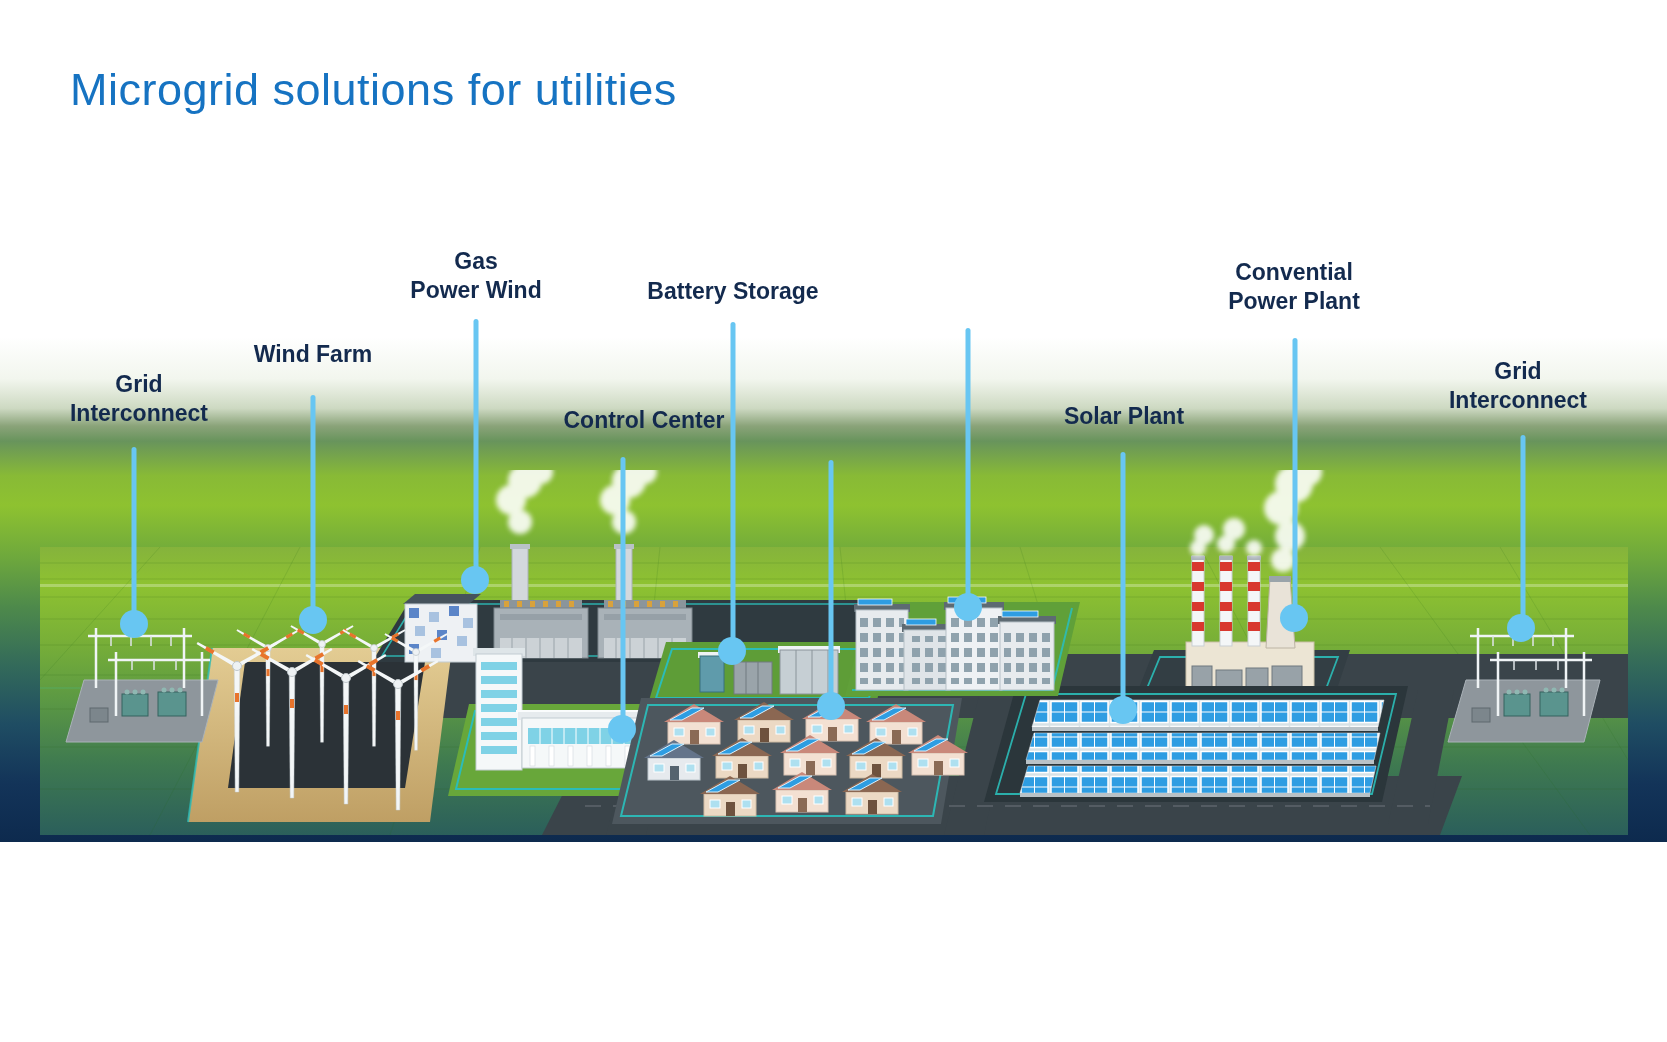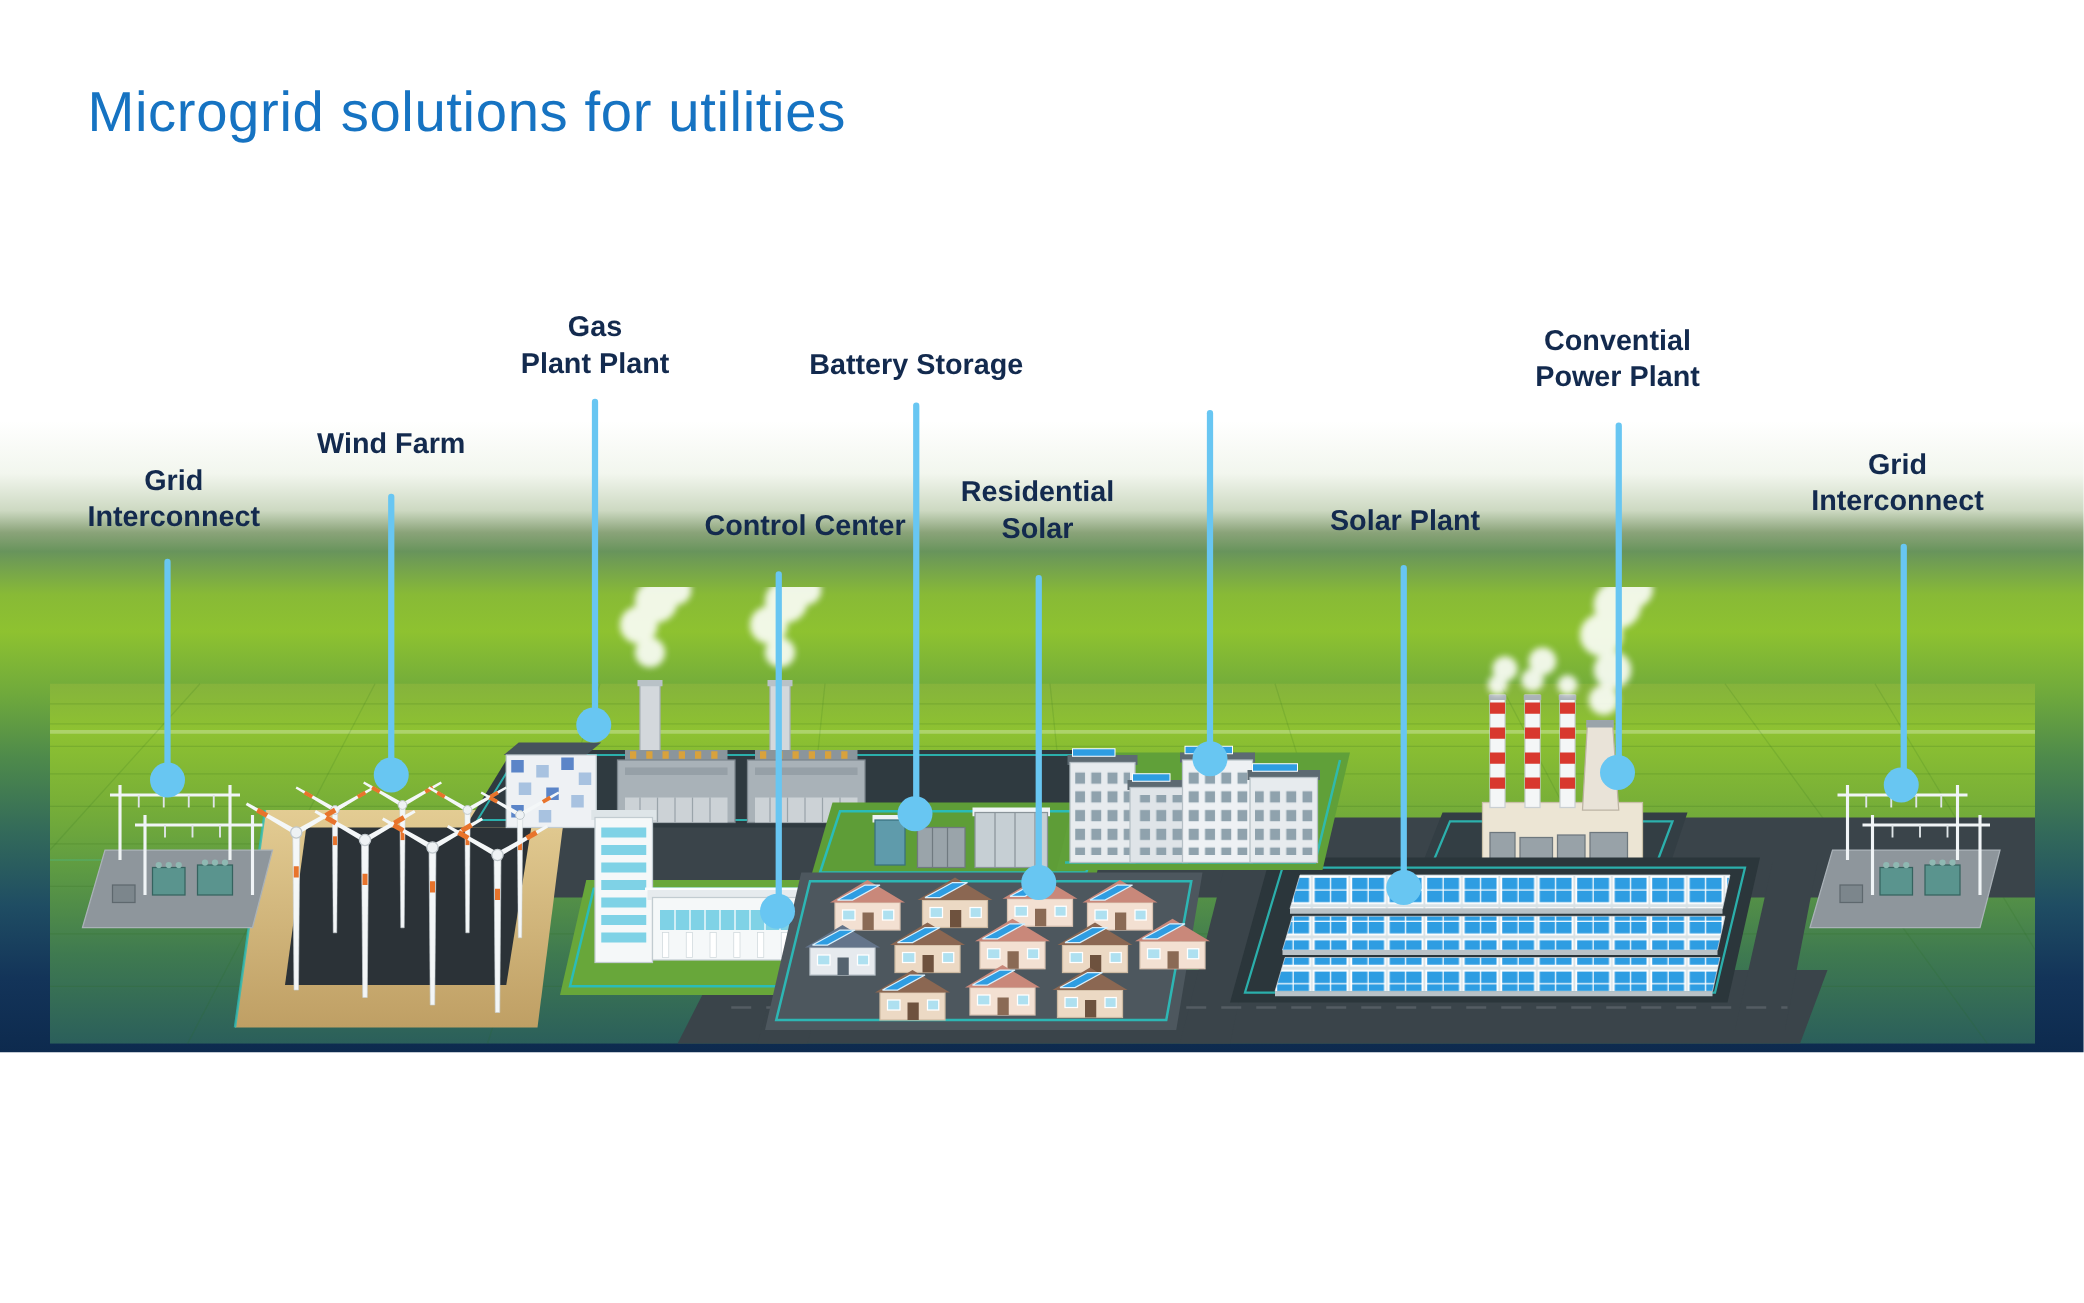--- a/index.html
+++ b/index.html
@@ -384,40 +384,38 @@
   </div>
 
   <div class="callout">
     <div class="co-label" style="left:313px;top:340px">Wind Farm</div>
     <div class="co-line" style="left:313px;top:395px;height:225px"></div>
     <div class="co-dot" style="left:313px;top:620px"></div>
   </div>
 
   <div class="callout">
     <div class="co-label" style="left:476px;top:247px">Gas
-Plant Plant</div>
+Power Wind</div>
     <div class="co-line" style="left:476px;top:319px;height:261px"></div>
     <div class="co-dot" style="left:475px;top:580px"></div>
   </div>
 
   <div class="callout">
     <div class="co-label" style="left:644px;top:406px">Control Center</div>
     <div class="co-line" style="left:623px;top:457px;height:272px"></div>
     <div class="co-dot" style="left:622px;top:729px"></div>
   </div>
 
   <div class="callout">
     <div class="co-label" style="left:733px;top:277px">Battery Storage</div>
     <div class="co-line" style="left:733px;top:322px;height:329px"></div>
     <div class="co-dot" style="left:732px;top:651px"></div>
   </div>
 
   <div class="callout">
-    <div class="co-label" style="left:830px;top:379px">Residential
-Solar</div>
     <div class="co-line" style="left:831px;top:460px;height:246px"></div>
     <div class="co-dot" style="left:831px;top:706px"></div>
   </div>
 
   <div class="callout">
     <div class="co-line" style="left:968px;top:328px;height:279px"></div>
     <div class="co-dot" style="left:968px;top:607px"></div>
   </div>
 
   <div class="callout">

